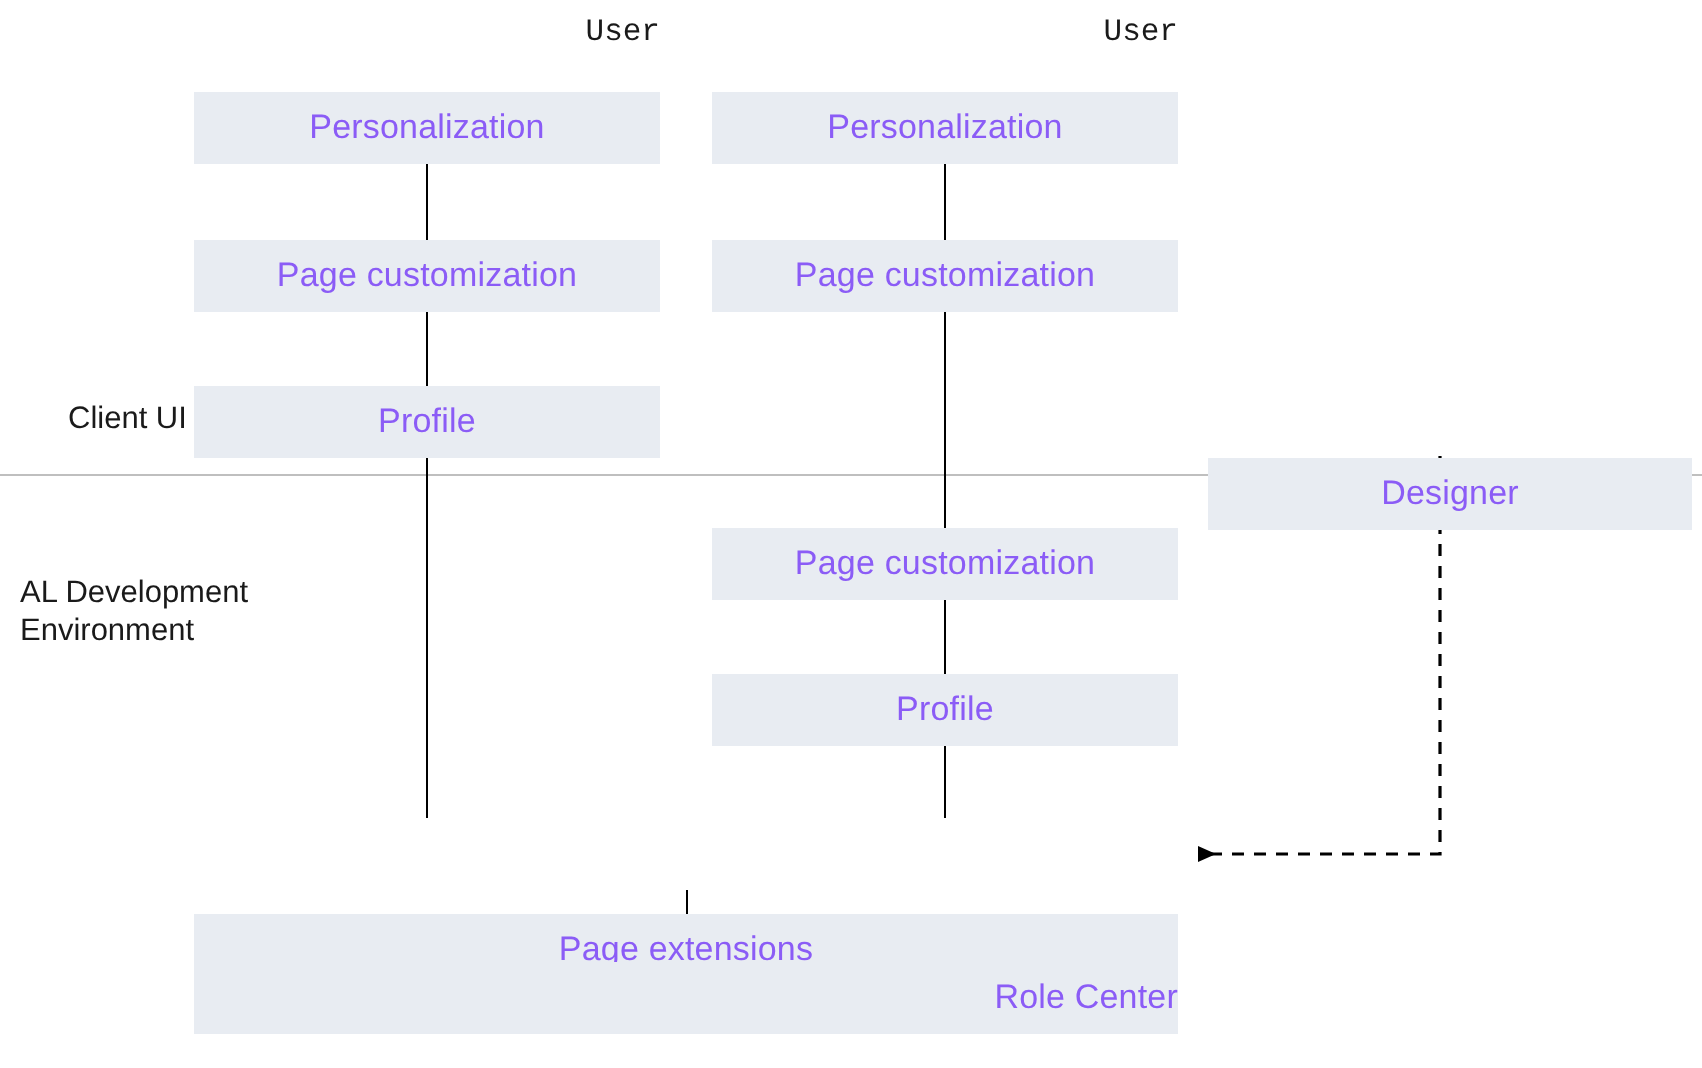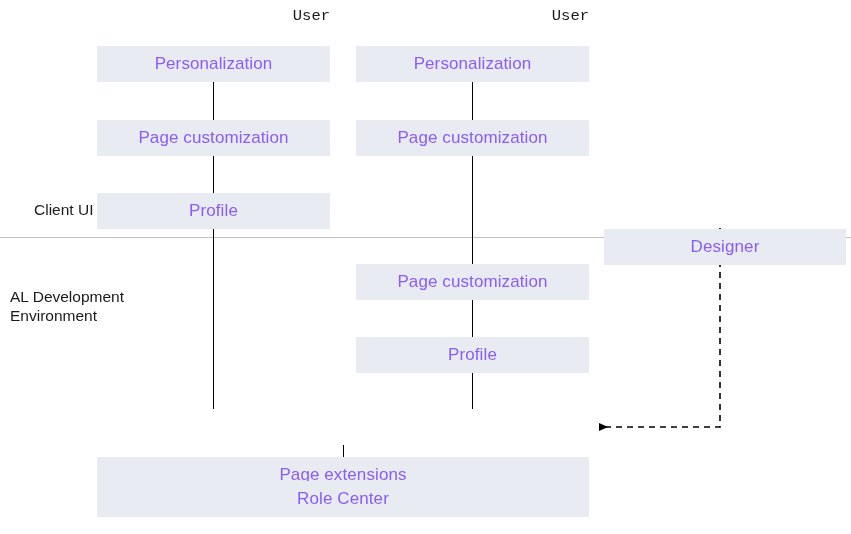--- a/index.html
+++ b/index.html
@@ -141,17 +141,17 @@
   </div>
 
   <div class="node" style="left:356px; top:337px; width:233px; height:36px;">
     <span>Profile</span>
   </div>
 
   <div class="node" style="left:97px; top:409px; width:492px; height:36px;margin-top:48px;">
     <span>Page extensions</span>
   </div>
 
-  <div class="node" style="left:97px; top:481px; width:492px; height:36px;">
+  <div class="node" style="left:97px; top:481px; width:492px; height:36px;justify-content:flex-end;">
     <span>Role Center</span>
   </div>
 
 </div>
 
 </body></html>

